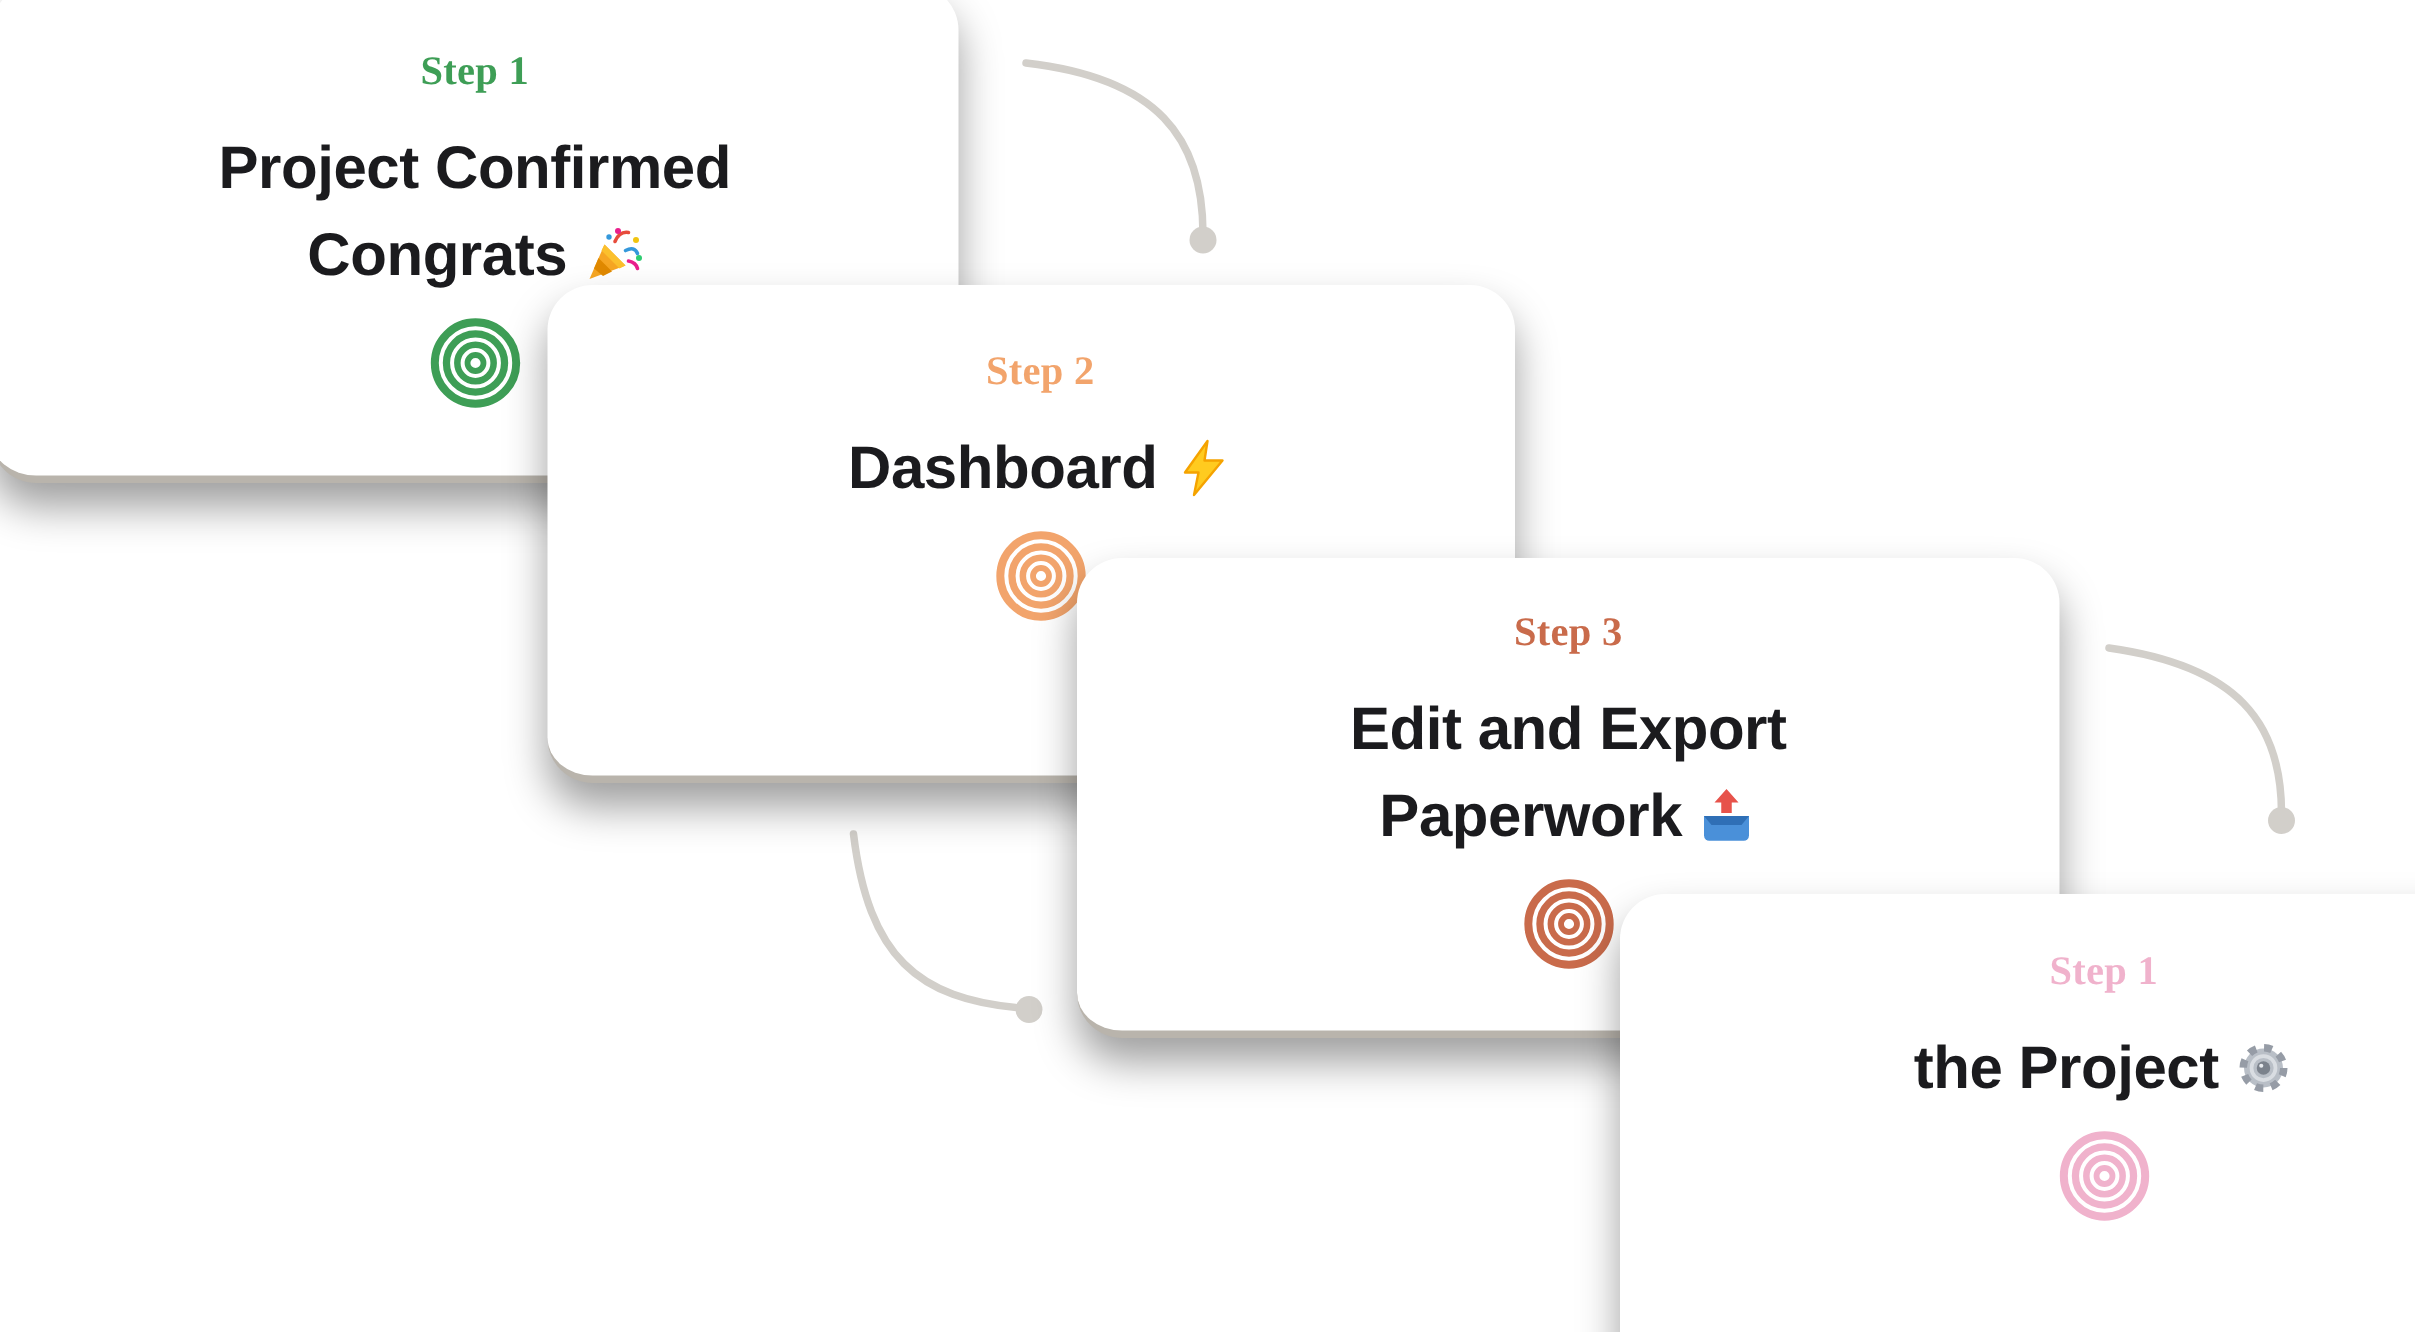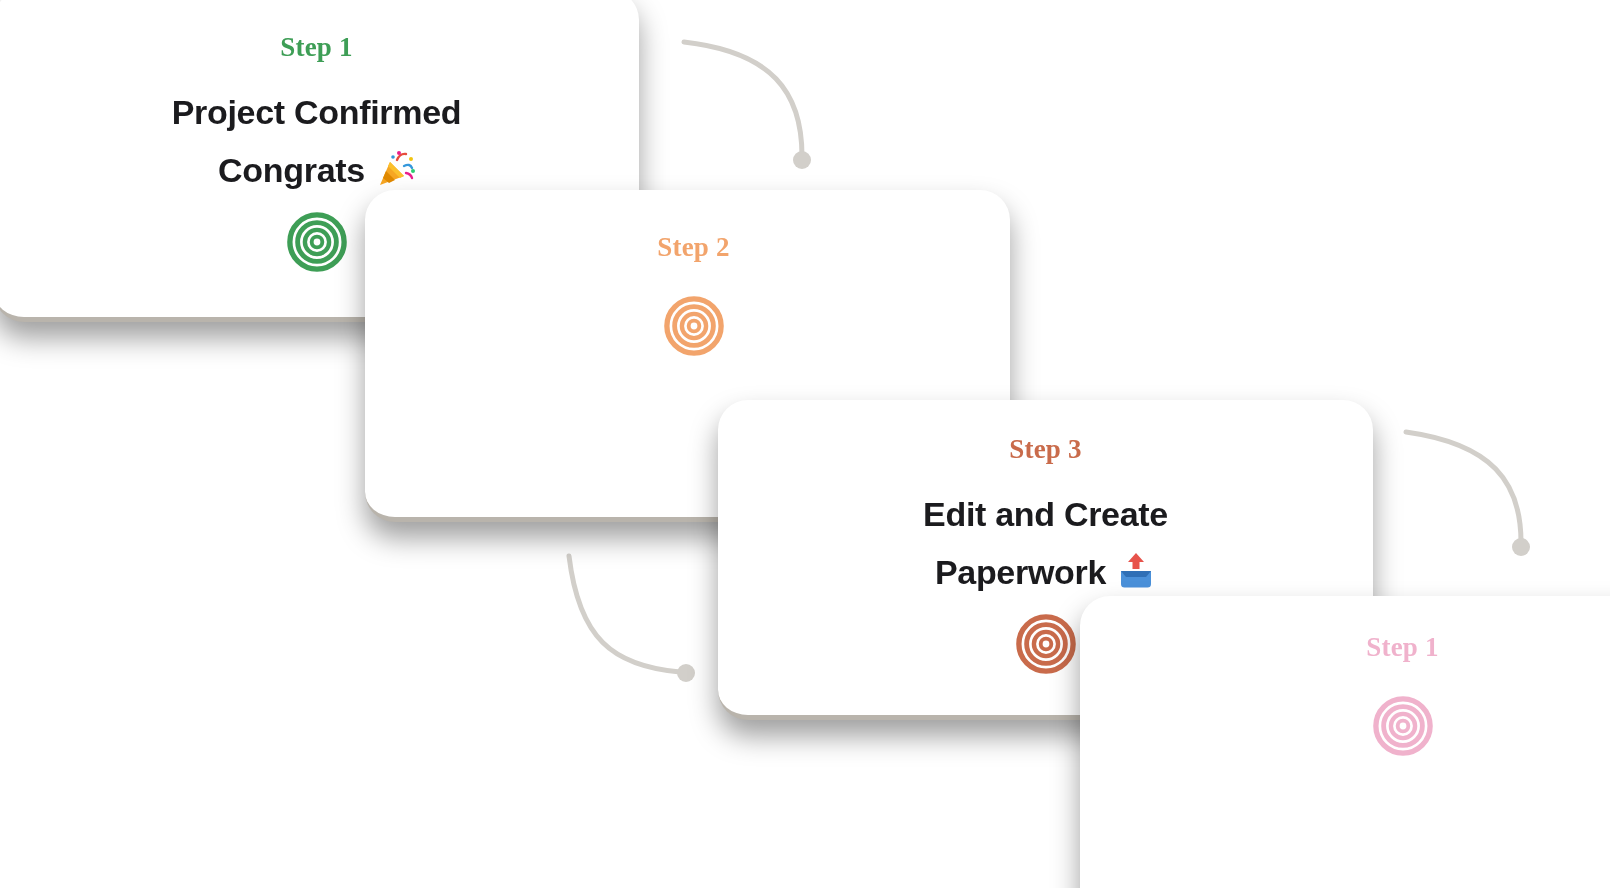--- a/index.html
+++ b/index.html
@@ -16,30 +16,30 @@
   .card{
     position:absolute;width:645px;height:332px;background:#ffffff;
     border-radius:30px;box-sizing:border-box;
     border-bottom:5px solid #b9b4ac;
     box-shadow:0 16px 28px rgba(0,0,0,0.38);
     display:flex;flex-direction:column;align-items:center;
     padding-top:42px;
   }
   .card-1{left:-6px;top:-10px;z-index:2;}
   .card-2{left:365px;top:190px;z-index:3;padding-left:12px;}
-  .card-3{left:718px;top:400px;z-index:4;width:655px;height:320px;padding-top:34px;}
+  .card-3{left:718px;top:372px;z-index:4;width:655px;height:320px;padding-top:34px;}
   .card-4{left:1080px;top:596px;z-index:5;height:334px;padding-top:36px;}
   .step-label{
     font-size:27px;font-weight:700;letter-spacing:.2px;
     color:var(--accent,#888);
     font-family:Liberation Serif, serif;
   }
   .card-title{
     margin-top:20px;text-align:center;
-    font-size:34px;line-height:58px;font-weight:700;color:#1b1b1e;
+    font-size:40px;line-height:58px;font-weight:700;color:#1b1b1e;
     letter-spacing:-0.3px;white-space:nowrap;
   }
   .emoji{display:inline-block;width:40px;height:40px;vertical-align:-7px;margin-left:10px;}
   .emoji svg{display:block;width:40px;height:40px;}
   .target-icon{margin-top:12px;color:var(--accent,#888);line-height:0;}
 </style>
 </head>
 <body style="background: rgb(255, 255, 255);">
 
 <svg class="connectors" width="1610" height="888" viewBox="0 0 1610 888" aria-hidden="true" style="color: rgb(210, 207, 202);">
@@ -80,54 +80,64 @@
       <circle cx="32" cy="32" r="20" stroke-width="5"></circle>
       <circle cx="32" cy="32" r="12.5" stroke-width="4.5"></circle>
       <circle cx="32" cy="32" r="5.5" stroke-width="4"></circle>
     </svg>
   </div>
 </div>
 
 <div class="card card-2" style="--accent: #F2A46C;">
   <div class="step-label">Step 2</div>
   <div class="card-title">
+    <div><span>Dashboard</span><span class="emoji"><svg viewBox="0 0 40 40">
+      <polygon points="23,2 8,23 17,23 14,38 33,15 21,15" fill="#FFCB1F" stroke="#F5A300" stroke-width="1.6" stroke-linejoin="round"></polygon>
+    </svg></span></div>
   </div>
   <div class="target-icon">
     <svg width="62" height="62" viewBox="0 0 64 64" fill="none" stroke="currentColor">
       <circle cx="32" cy="32" r="28" stroke-width="5.5"></circle>
       <circle cx="32" cy="32" r="20" stroke-width="5"></circle>
       <circle cx="32" cy="32" r="12.5" stroke-width="4.5"></circle>
       <circle cx="32" cy="32" r="5.5" stroke-width="4"></circle>
     </svg>
   </div>
 </div>
 
 <div class="card card-3" style="--accent: #C96B4B;">
   <div class="step-label">Step 3</div>
   <div class="card-title">
-    <div>Edit and Create</div>
+    <div>Edit and Export</div>
     <div><span>Paperwork</span><span class="emoji"><svg viewBox="0 0 40 40">
       <polygon points="20,2 28,11 23.5,11 23.5,18 16.5,18 16.5,11 12,11" fill="#E7534B"></polygon>
       <path d="M5,20 h30 v13 a3.5,3.5 0 0 1 -3.5,3.5 h-23 a3.5,3.5 0 0 1 -3.5,-3.5 z" fill="#4A90D9"></path>
       <path d="M5,20 l5,6 h20 l5,-6 z" fill="#2F6FB6"></path>
     </svg></span></div>
   </div>
   <div class="target-icon">
     <svg width="62" height="62" viewBox="0 0 64 64" fill="none" stroke="currentColor">
       <circle cx="32" cy="32" r="28" stroke-width="5.5"></circle>
       <circle cx="32" cy="32" r="20" stroke-width="5"></circle>
       <circle cx="32" cy="32" r="12.5" stroke-width="4.5"></circle>
       <circle cx="32" cy="32" r="5.5" stroke-width="4"></circle>
     </svg>
   </div>
 </div>
 
 <div class="card card-4" style="--accent: #F0B2CC;">
   <div class="step-label">Step 1</div>
   <div class="card-title">
+    <div><span>the Project</span><span class="emoji"><svg viewBox="0 0 40 40">
+      <circle cx="20" cy="20" r="13" fill="#B9BFC7"></circle>
+      <circle cx="20" cy="20" r="13.5" fill="none" stroke="#969CA6" stroke-width="5" stroke-dasharray="5.3 5.3"></circle>
+      <circle cx="20" cy="20" r="8" fill="none" stroke="#D9DDE2" stroke-width="2.5"></circle>
+      <circle cx="20" cy="20" r="4.5" fill="#7B828C"></circle>
+      <circle cx="18.5" cy="18.5" r="1.4" fill="#E8EBEF"></circle>
+    </svg></span></div>
   </div>
   <div class="target-icon">
     <svg width="62" height="62" viewBox="0 0 64 64" fill="none" stroke="currentColor">
       <circle cx="32" cy="32" r="28" stroke-width="5.5"></circle>
       <circle cx="32" cy="32" r="20" stroke-width="5"></circle>
       <circle cx="32" cy="32" r="12.5" stroke-width="4.5"></circle>
       <circle cx="32" cy="32" r="5.5" stroke-width="4"></circle>
     </svg>
   </div>
 </div>

